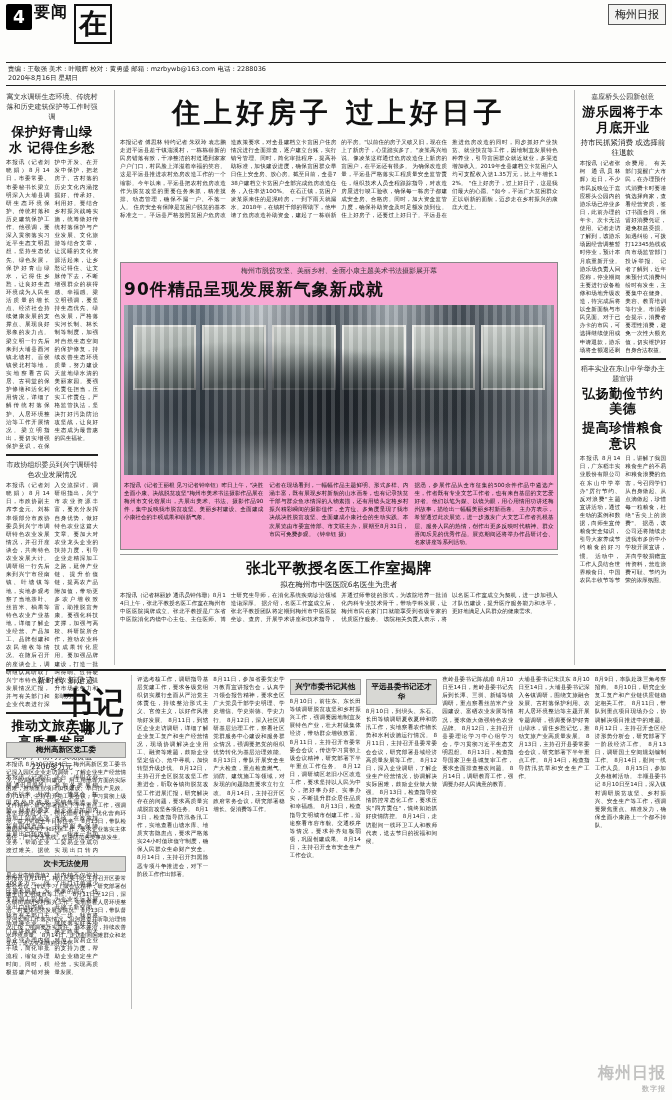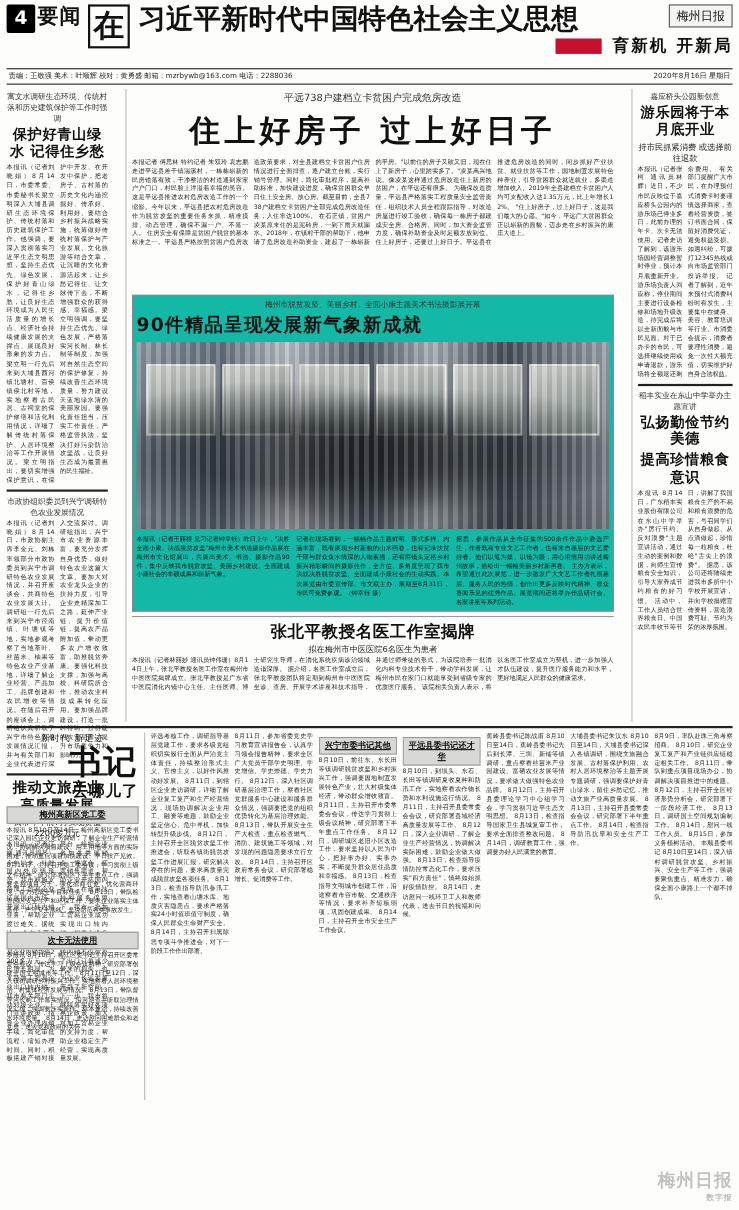--- a/index.html
+++ b/index.html
@@ -16,21 +16,21 @@
 
   
   .masthead { display:flex; align-items:flex-start; height:56px; position:relative; }
   .page-badge {
     background:#000; color:#fff; font-weight:bold; font-size:11px;
     width:26px; height:26px; display:flex; align-items:center; justify-content:center;
     border-radius:2px;
   }
   .page-badge-num { font-size:17px; line-height:1; }
   .section-name {
-    font-size:19px; font-weight:bold; letter-spacing:1px;
+    font-size:16px; font-weight:bold; letter-spacing:1px;
     margin-left:2px; margin-top:-2px;
   }
   .zai-box {
     border:2px solid #111; width:38px; height:40px; margin-left:6px;
     display:flex; align-items:center; justify-content:center;
     font-size:28px; font-weight:bold; font-family:"DejaVu Serif", serif;
   }
   .headline-main {
     margin-left:8px; line-height:1.05;
   }
@@ -43,21 +43,21 @@
   }
   .subhead-strip {
     position:absolute; right:0; top:28px; display:flex; align-items:center; gap:10px;
   }
   .subhead-strip .redbar { width:42px; height:14px; background:#c8102e; }
   .subhead-strip .txt { font-size:15px; font-weight:bold; letter-spacing:2px; }
 
   .byline-row {
     display:flex; justify-content:space-between; align-items:flex-start;
     border-top:1px solid #222; border-bottom:1px solid #222;
-    font-size:6.5px; padding:2px 2px; margin-top:2px; color:#222;
+    font-size:6.5px; padding:2px 2px; margin-top:2px; color:#222;flex-direction:column;
   }
 
   
   .cols { display:flex; gap:16px; margin-top:4px; height:575px; }
   .col-left { width:96px; }
   .col-mid { width:462px; }
   .col-right { width:96px; }
 
   .rule-v { border-left:1px solid #bbb; }
 
@@ -77,21 +77,21 @@
     font-size:5.6px; line-height:1.45; text-align:justify; color:#222;
     column-gap:5px; hyphens:none; word-break:break-all;
   }
   .c2 { column-count:2; }
   .c4 { column-count:4; }
 
   .hr-thin { border-top:1px solid #999; margin:4px 0; }
   .hr-thick { border-top:2px solid #222; margin:4px 0; }
 
   
-  .photo-block { border:1px solid #888; padding:3px; background:#14b8a6; margin:4px 0; }
+  .photo-block { border:1px solid #888; padding:3px; background:#f9a8d4; margin:4px 0; }
   .photo-head { font-size:7px; text-align:center; color:#333; margin-bottom:2px; }
   .photo-title { font-size:17px; font-weight:bold; text-align:left; margin:2px 0 4px; letter-spacing:1px;}
   .photo-img {
     height:170px; width:100%;
     background:
       linear-gradient(180deg, rgba(0,0,0,0.10), rgba(0,0,0,0.35)),
       linear-gradient(90deg,#9aa7b4 0%, #6d7d8c 18%, #cfd6dc 32%, #55606b 48%, #b9c2c9 62%, #4e5862 78%, #aab4bd 100%);
       position:relative; overflow:hidden;
   }
   .photo-img:after{
@@ -114,21 +114,21 @@
   
   .bottom { margin-top:4px; border-top:2px solid #222; padding-top:4px; height:340px; }
   .bottom-inner { display:flex; gap:5px; height:100%; }
   .bl-box { width:120px; }
   .bl-title-sm { font-size:8px; text-align:center; letter-spacing:1px; margin-bottom:2px;}
   .bl-title-big {
     font-size:30px; font-weight:bold; text-align:right; line-height:1;
     font-family:"DejaVu Serif","Liberation Serif",serif; letter-spacing:2px;
   }
   .bl-sub { font-size:14px; text-align:right; font-weight:bold; margin-top:2px; letter-spacing:1px;}
-  .tagbar { background:#d8d8d4; border:1px solid #999; font-size:7.5px; text-align:center; padding:2px; margin:4px 0 2px; font-weight:bold;text-decoration:underline;}
+  .tagbar { background:#d8d8d4; border:1px solid #999; font-size:7.5px; text-align:center; padding:2px; margin:4px 0 2px; font-weight:bold;}
   .bottom-cols { flex:1; }
 
   .wm {
     position:absolute; right:6px; bottom:6px;
     font-size:16px; color:rgba(120,120,120,0.45); font-weight:bold;
     letter-spacing:1px; pointer-events:none;
   }
   .wm small { font-size:7px; display:block; text-align:right; color:rgba(120,120,120,0.5); }
 </style>
 </head>
@@ -136,27 +136,22 @@
 
 <div class="page">
 
   <div class="masthead">
     <div class="page-badge">
       <span class="page-badge-num">4</span>
     </div>
     <div class="section-name">要闻</div>
     <div class="zai-box">在</div>
     <div class="headline-main">
-      <div class="l1">习近平新时代中国特色社会主义思想</div>
     </div>
     <div class="paper-logo">梅州日报</div>
-    <div class="subhead-strip">
-      <div class="redbar"></div>
-      <div class="txt">育新机  开新局</div>
-    </div>
   </div>
 
   <div class="byline-row">
     <div>责编：王敬强    美术：叶顺辉    校对：黄勇盛    邮箱：mzrbywb@163.com    电话：2288036</div>
     <div>2020年8月16日    星期日</div>
   </div>
 
   <div class="cols">
 
     <div class="col-left">
@@ -170,21 +165,20 @@
       <div class="body-text c2">本报讯（记者刘晓娟）8月14日，市政协副主席李金元、刘栋率领部分市政协委员到兴宁市调研特色农业发展情况，并召开座谈会，共商特色农业发展大计。调研组一行先后来到兴宁市径南镇、叶塘镇等地，实地参观考察了当地茶叶、丝苗米、柚果等特色农业产业基地，详细了解企业经营、产品加工、品牌创建和农民增收等情况。在随后召开的座谈会上，调研组认真听取了兴宁市特色农业发展情况汇报，并与有关部门和企业代表进行深入交流探讨。调研组指出，兴宁市农业资源丰富，要充分发挥自身优势，做好特色农业这篇大文章。要加大对农业龙头企业的扶持力度，引导企业走精深加工之路，延伸产业链、提升价值链，提高农产品附加值，带动更多农户增收致富，助推脱贫奔康。要强化科技支撑，加强与高校、科研院所合作，推动农业科技成果转化应用。要加强品牌建设，打造一批叫得响、过得硬的农业品牌，提升市场竞争力和影响力。</div>
 
       <div class="hr-thick"></div>
 
       <h2 class="art-title">推动文旅产业高质量发展</h2>
       <div class="subtitle-line">我市今年前7月实现货值2200多万元</div>
       <div class="body-text c2">本报讯（记者江婵  通讯员周琴）今年以来，针对国内外疫情形势，我市积极支持加工贸易企业拓展国内市场，开展出口转内销业务，帮助企业渡过难关。据统计，今年1至7月，我市加工贸易企业内销货值2200多万元，同比增长明显。为支持加工贸易企业出口转内销，我市有关部门主动对接企业，上门宣讲政策，指导企业办理内销手续，简化审批流程，缩短办理时间。同时，积极搭建产销对接平台，组织企业参加各类展销会、博览会，拓宽销售渠道，帮助企业开拓国内市场。在政策扶持和服务保障下，我市一批加工贸易企业成功实现出口转内销。相关企业负责人表示，出口转内销不仅弥补了出口订单减少带来的损失，也为企业长远发展开辟了新空间。下一步，我市将继续落实好各项惠企政策，加大对加工贸易企业的支持力度，帮助企业稳定生产经营，实现高质量发展。</div>
     </div>
 
     <div class="col-mid rule-v" style="padding-left:5px;">
-      <div class="kicker" style="font-size:9px;">平远738户建档立卡贫困户完成危房改造</div>
       <h1 class="big-title">住上好房子  过上好日子</h1>
       <div class="body-text c4" style="height:120px;overflow:hidden;">本报记者  傅思林  特约记者  朱双玲  袁志鹏
 走进平远县差干镇湍溪村，一栋栋崭新的民房错落有致，干净整洁的村道通到家家户户门口，村民脸上洋溢着幸福的笑容。这是平远县推进农村危房改造工作的一个缩影。今年以来，平远县把农村危房改造作为脱贫攻坚的重要任务来抓，精准摸排、动态管理，确保不漏一户、不落一人。
 住房安全有保障是贫困户脱贫的基本标准之一。平远县严格按照贫困户危房改造政策要求，对全县建档立卡贫困户住房情况进行全面排查，逐户建立台账，实行销号管理。同时，简化审批程序，提高补助标准，加快建设进度，确保贫困群众早日住上安全房、放心房。截至目前，全县738户建档立卡贫困户全部完成危房改造任务，入住率达100%。
 在石正镇，贫困户凌某原来住的是泥砖房，一到下雨天就漏水。2018年，在镇村干部的帮助下，他申请了危房改造补助资金，建起了一栋崭新的平房。"以前住的房子又破又旧，现在住上了新房子，心里踏实多了。"凌某高兴地说。像凌某这样通过危房改造住上新房的贫困户，在平远还有很多。
 为确保改造质量，平远县严格落实工程质量安全监管责任，组织技术人员全程跟踪指导，对改造房屋进行竣工验收，确保每一栋房子都建成安全房、合格房。同时，加大资金监管力度，确保补助资金及时足额发放到位。
 住上好房子，还要过上好日子。平远县在推进危房改造的同时，同步抓好产业扶贫、就业扶贫等工作，因地制宜发展特色种养业，引导贫困群众就近就业，多渠道增加收入。2019年全县建档立卡贫困户人均可支配收入达1.35万元，比上年增长12%。
 "住上好房子，过上好日子，这是我们最大的心愿。"如今，平远广大贫困群众正以崭新的面貌，迈步走在乡村振兴的康庄大道上。</div>
 
       <div class="photo-block">

